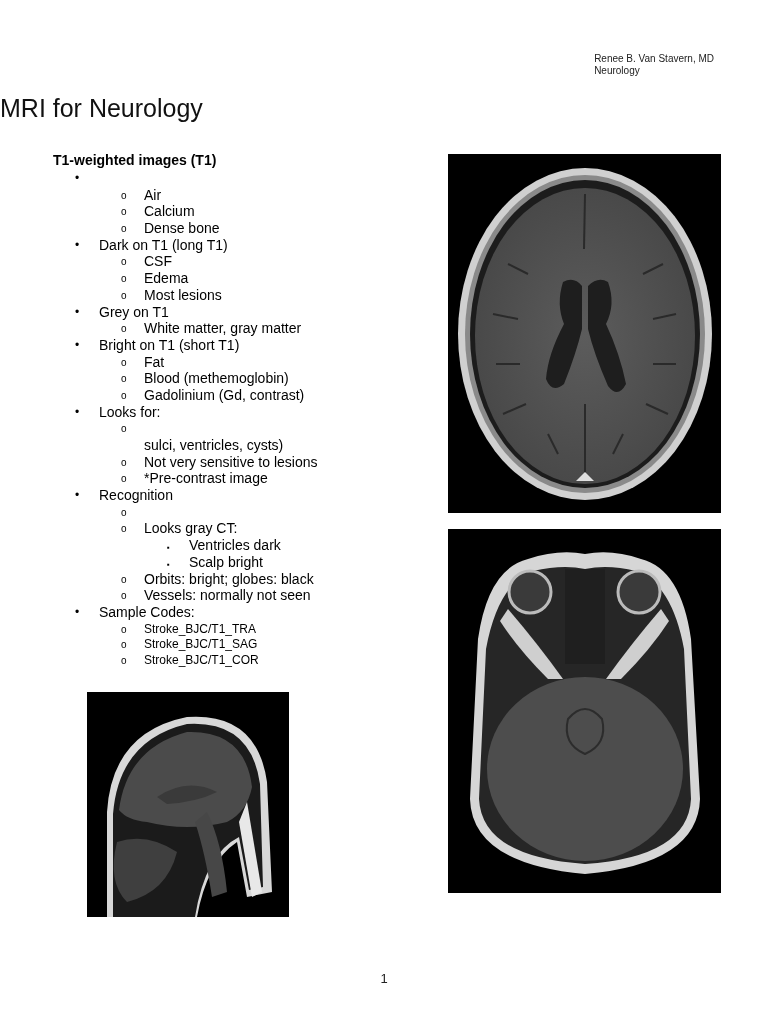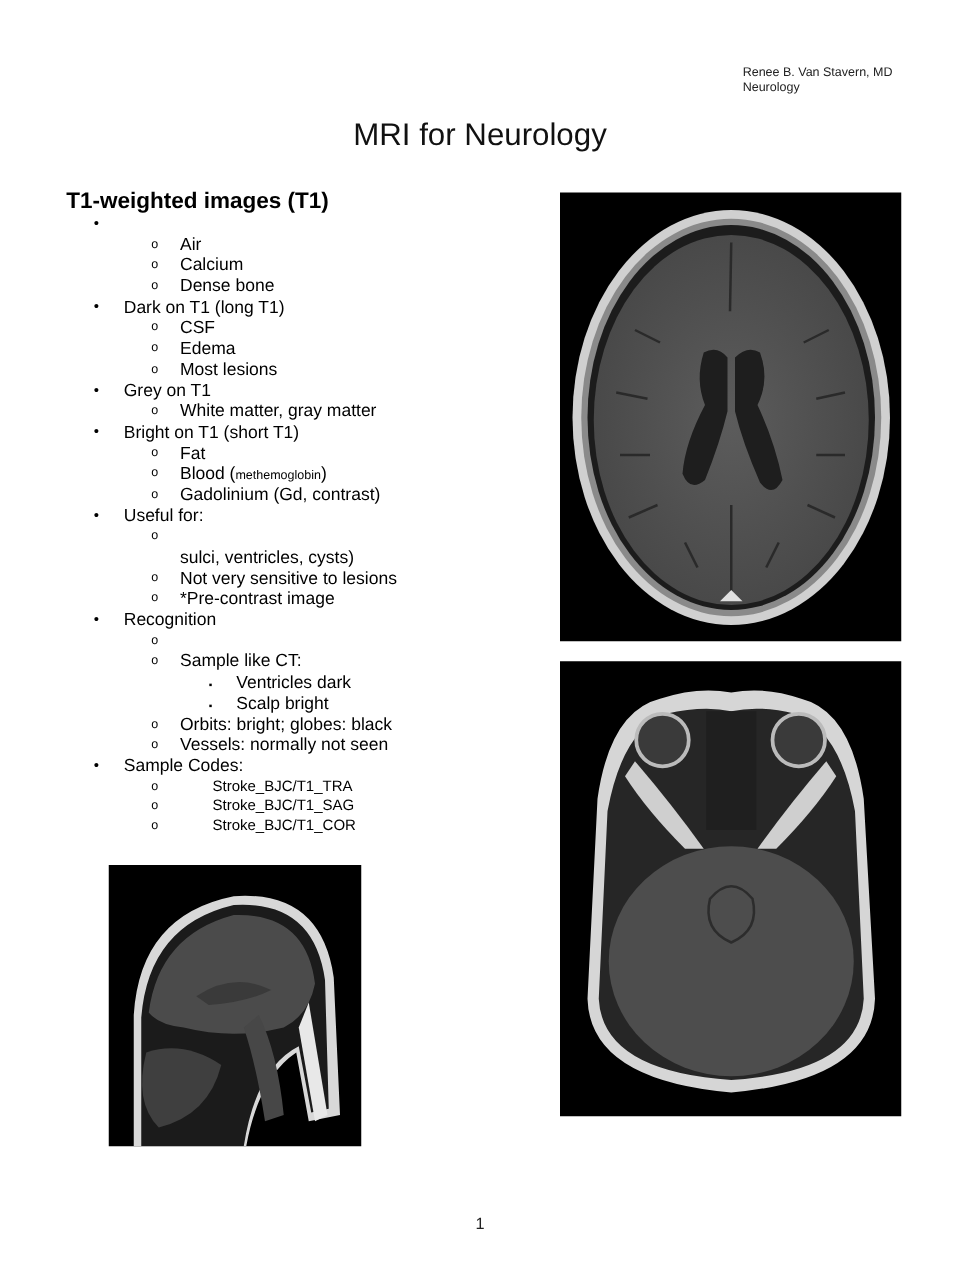--- a/index.html
+++ b/index.html
@@ -5,39 +5,39 @@
   html, body { margin: 0; padding: 0; }
   body {
     width: 768px; height: 1024px; background: #ffffff; position: relative; overflow: hidden;
     font-family: "Liberation Sans", sans-serif; color: #000;
   }
   .header-right {
     position: absolute; right: 54px; top: 37px; text-align: left;
     font-size: 10px; line-height: 12px; color: #222; margin-top: 16px;
   }
   .title {
-    position: absolute; left: 0; width: 768px; top: 92px; text-align: center;
+    position: absolute; left: 0; width: 768px; top: 92px; 
     font-size: 25px; line-height: 32px; color: #111;
   }
   .section-heading {
-    position: absolute; left: 53px; top: 152px; font-size: 18px; font-weight: bold; line-height: 17px;
+    position: absolute; left: 53px; top: 152px; font-size: 14px; font-weight: bold; line-height: 17px;
   }
   .outline { position: absolute; left: 0; top: 170px; width: 420px; font-size: 14px; line-height: 16.7px; }
   .row { position: relative; height: 16.7px; white-space: nowrap; }
   .row .mk { position: absolute; top: 0; }
   .row .tx { position: absolute; top: 0; }
   .l1 .mk { left: 75px; font-size: 12px; }
   .l1 .tx { left: 99px; }
   .l2 .mk { left: 121px; font-size: 10px; top: 1px; }
   .l2 .tx { left: 144px; text-align: right; }
   .l3 .mk { left: 167px; font-size: 8px; top: 3px; }
   .l3 .tx { left: 189px; }
-  .small-code .tx { font-size: 12px; margin-left: 26px; }
+  .small-code .tx { font-size: 12px; }
   .small-code { height: 15.5px; }
-  .tiny { font-size: 10px; }
+  .tiny { font-size: 14px; }
   .mri {
     position: absolute; background: #000; overflow: hidden;
   }
   .mri svg { display: block; width: 100%; height: 100%; }
   .page-number {
     position: absolute; left: 0; width: 768px; top: 971px; text-align: center; font-size: 13px; color: #222;
   }
 </style>
 </head>
 <body>
@@ -107,21 +107,21 @@
       <span class="mk">o</span>
       <span class="tx"><span>Blood (</span><span class="tiny">methemoglobin</span><span>)</span></span>
     </div>
   <div class="row l2">
       <span class="mk">o</span>
       <span class="tx">Gadolinium (Gd, contrast)</span>
     </div>
 
   <div class="row l1">
       <span class="mk">•</span>
-      <span class="tx">Useful for:</span>
+      <span class="tx">Looks for:</span>
     </div>
   <div class="row l2">
       <span class="mk">o</span>
     </div>
   <div class="row l2">
       <span class="tx">sulci, ventricles, cysts)</span>
     </div>
   <div class="row l2">
       <span class="mk">o</span>
       <span class="tx">Not very sensitive to lesions</span>
@@ -133,21 +133,21 @@
 
   <div class="row l1">
       <span class="mk">•</span>
       <span class="tx">Recognition</span>
     </div>
   <div class="row l2">
       <span class="mk">o</span>
     </div>
   <div class="row l2">
       <span class="mk">o</span>
-      <span class="tx">Sample like CT:</span>
+      <span class="tx">Looks gray CT:</span>
     </div>
   <div class="row l3">
       <span class="mk">▪</span>
       <span class="tx">Ventricles dark</span>
     </div>
   <div class="row l3">
       <span class="mk">▪</span>
       <span class="tx">Scalp bright</span>
     </div>
   <div class="row l2">

